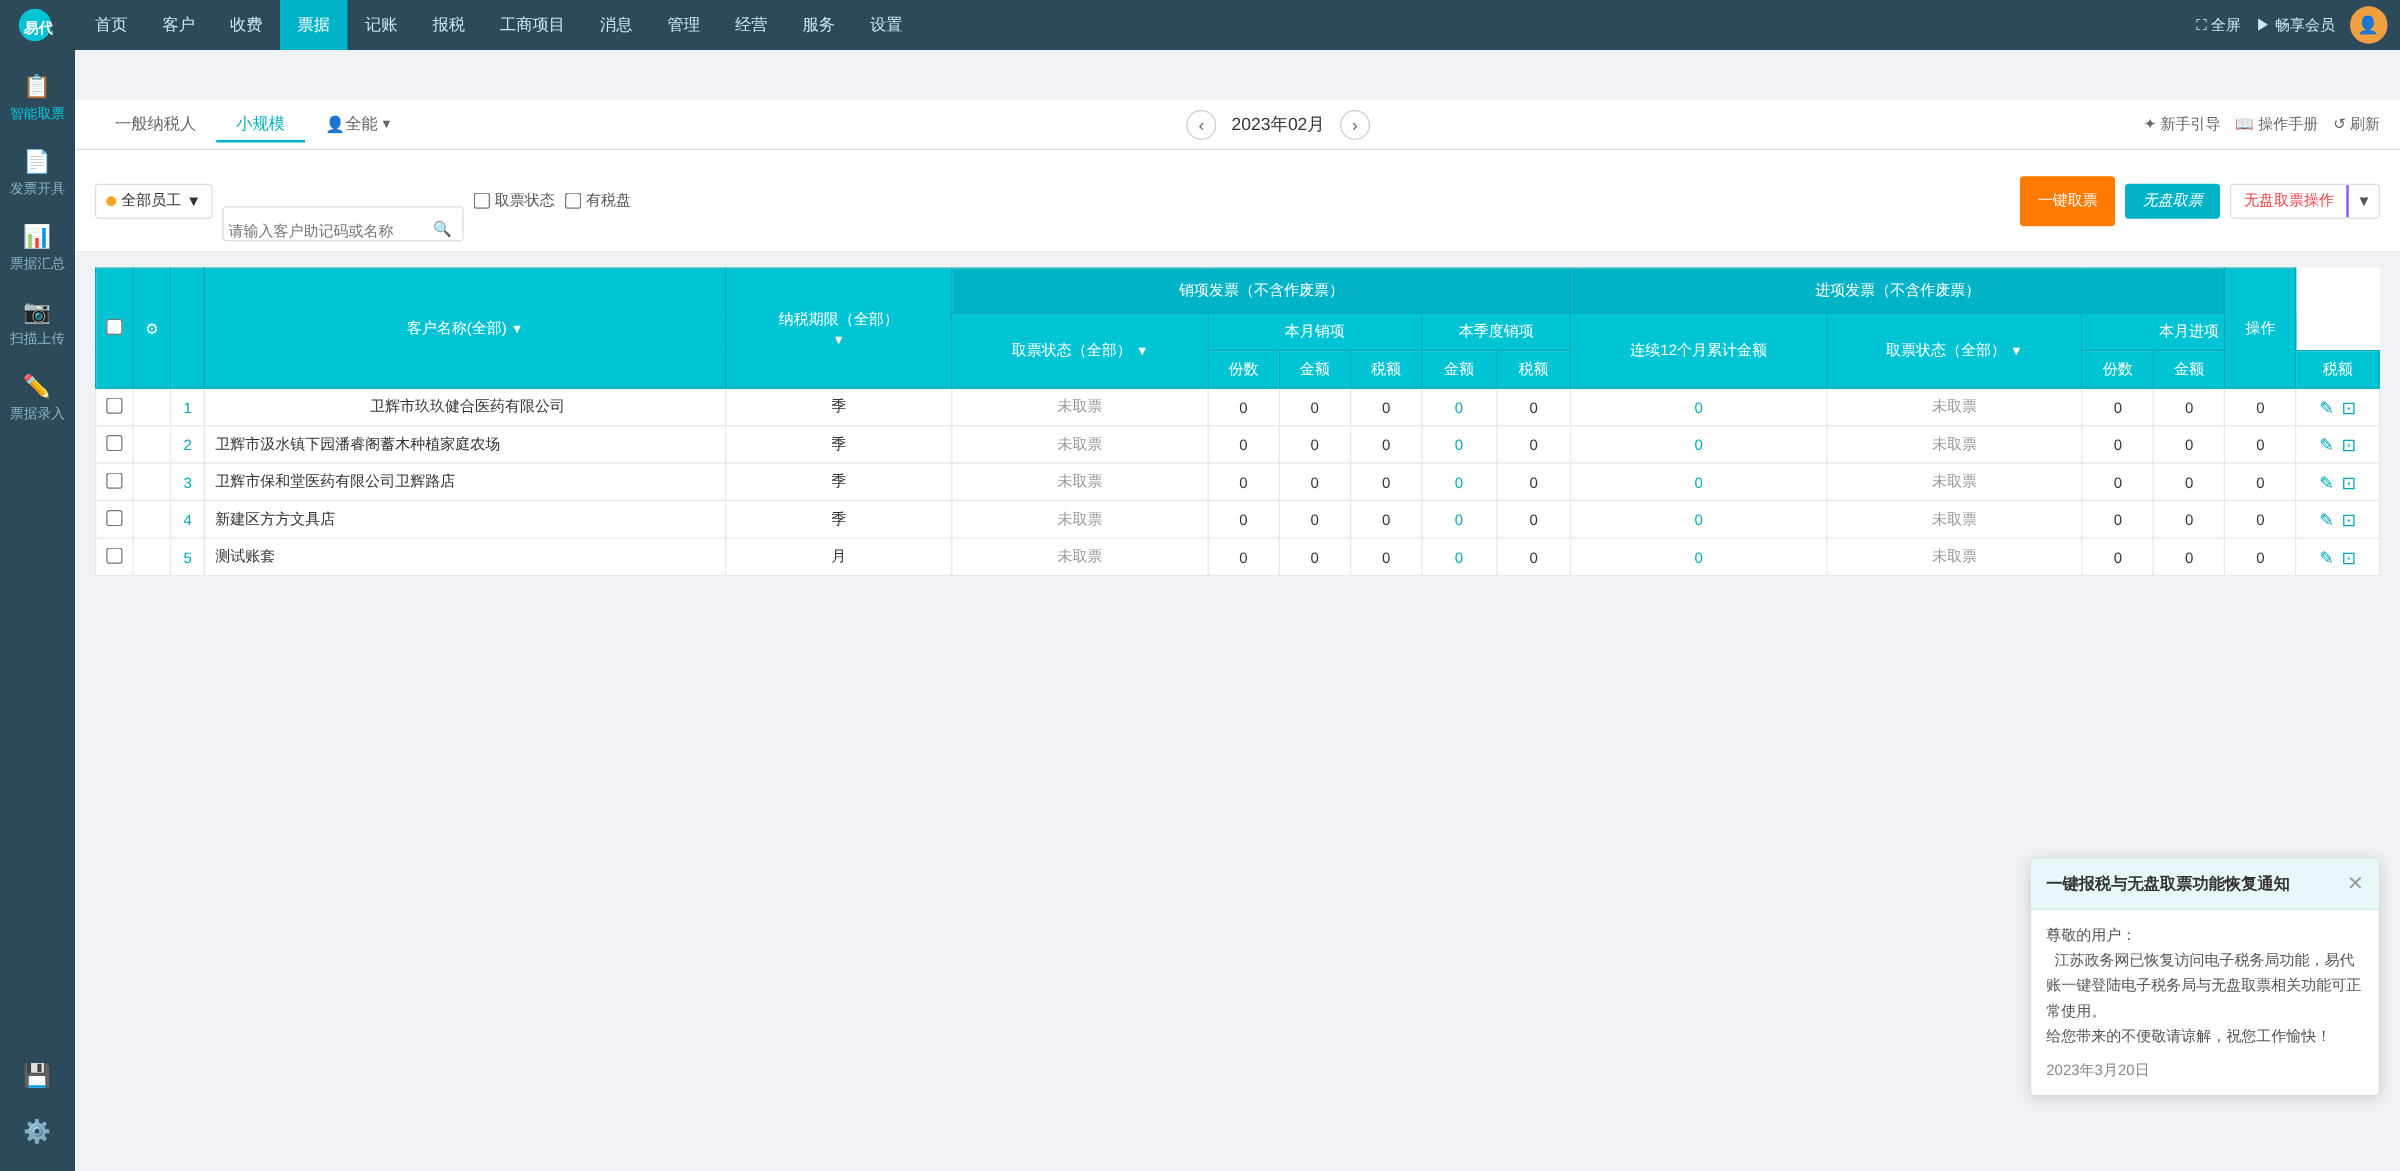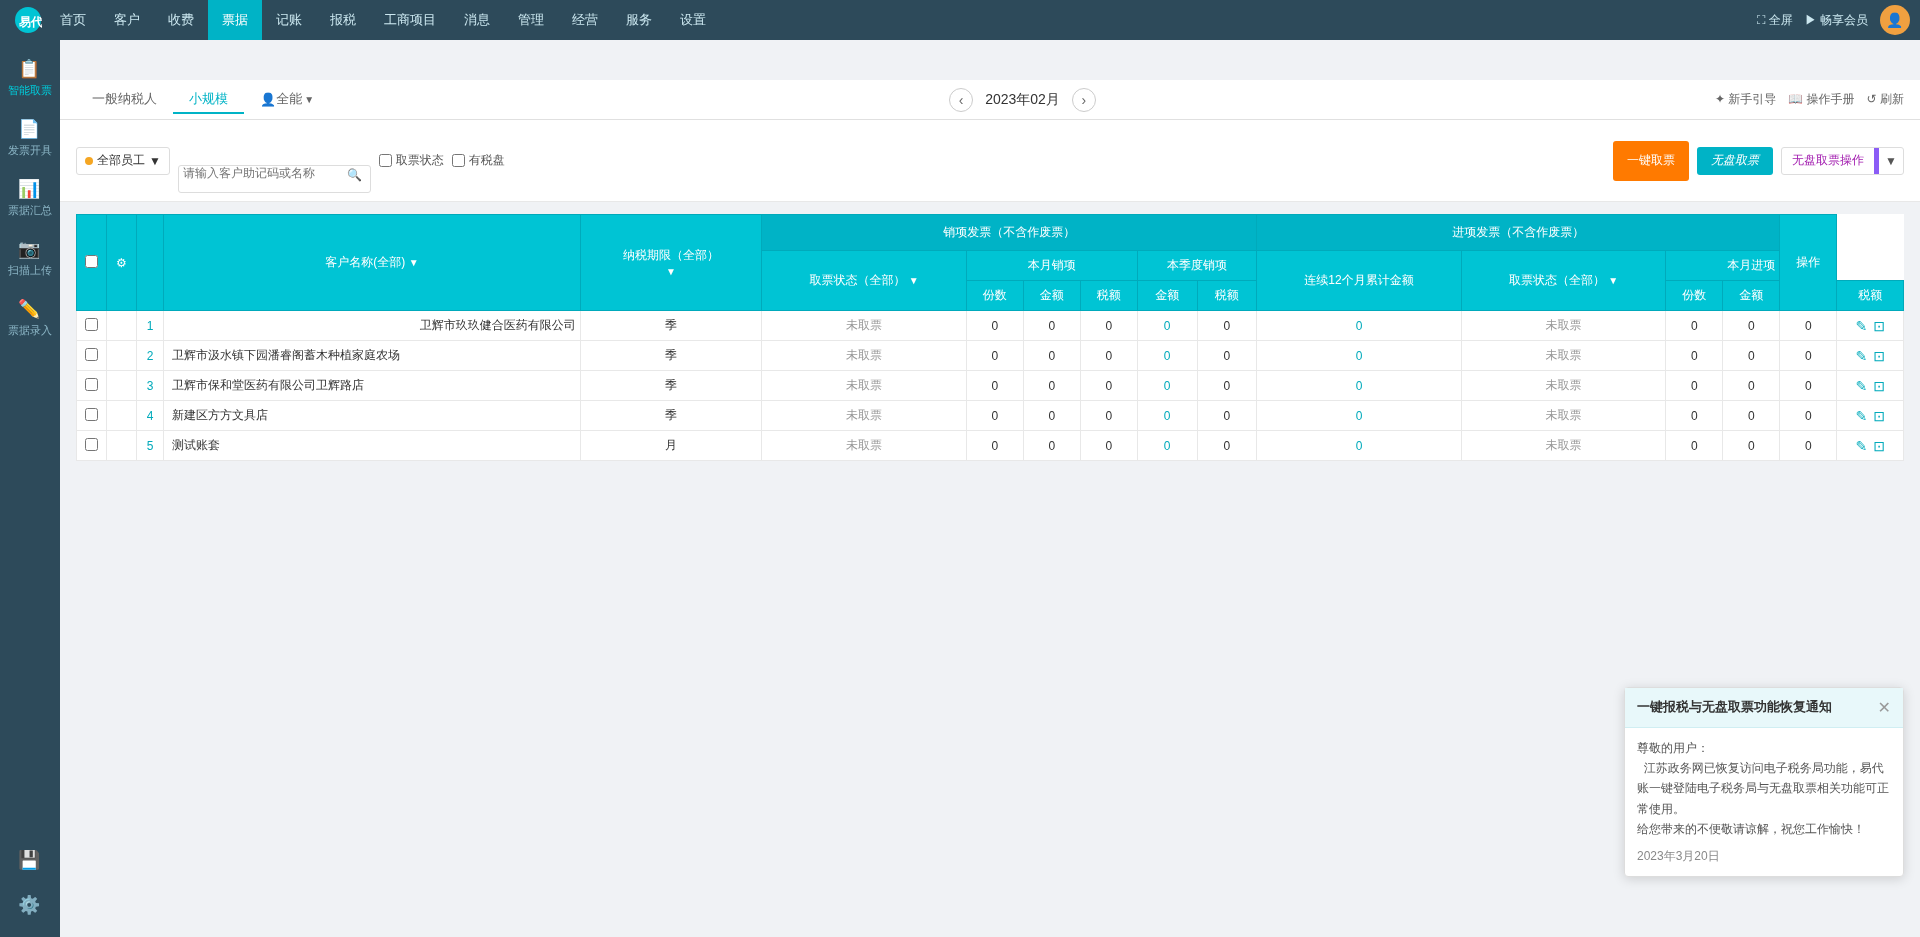--- a/index.html
+++ b/index.html
@@ -13,21 +13,21 @@
       align-items: center;
       padding: 0 10px;
       color: #fff;
     }
     .top-nav .logo {
       width: 36px;
       height: 36px;
       display: flex;
       align-items: center;
       justify-content: center;
-      margin-right: 0;
+      margin-right: 16px;
     }
     .top-nav .logo svg { width: 28px; height: 28px; }
     .top-nav .nav-items {
       display: flex;
       flex: 1;
     }
     .top-nav .nav-item {
       padding: 0 14px;
       height: 40px;
       display: flex;
@@ -179,21 +179,21 @@
       background: #fff;
       cursor: pointer;
       gap: 4px;
       font-size: 12px;
     }
     .toolbar-employee-select .dot {
       width: 8px; height: 8px; border-radius: 50%; background: #f5a623;
     }
     .search-box {
       display: flex;
-      align-items: flex-start;
+      align-items: flex-end;
       border: 1px solid #ddd;
       border-radius: 3px;
       height: 28px;
       padding: 0 4px;
       background: #fff;
       margin-top: 37px;
     }
     .search-box input {
       border: none;
       outline: none;
@@ -241,22 +241,22 @@
       align-items: center;
       border: 1px solid #ddd;
       border-radius: 3px;
       height: 28px;
       font-size: 12px;
       overflow: hidden;
     }
     .btn-outline-split .main-part {
       padding: 0 10px;
       cursor: pointer;
-      color: #a21caf;
-      border-right: 5px solid #8b5cf6;
+      color: #ef4444;
+      border-right: 2px solid #8b5cf6;
       height: 100%;
       display: flex;
       align-items: center;
     }
     .btn-outline-split .arrow-part {
       padding: 0 6px;
       cursor: pointer;
       color: #555;
       height: 100%;
       display: flex;
@@ -510,21 +510,21 @@
             <th>金额</th>
             <th>税额</th>
           </tr>
         </thead>
         <tbody id="table-body">
 
         <tr>
     <td><input type="checkbox" style=""></td>
     <td></td>
     <td class="serial-num">1</td>
-    <td style="text-align:right;padding-left:8px;">卫辉市玖玖健合医药有限公司</td>
+    <td style="text-align:center;padding-left:8px;">卫辉市玖玖健合医药有限公司</td>
     <td>季</td>
     <td class="status-badge">未取票</td>
     <td>0</td>
     <td>0</td>
     <td>0</td>
     <td><a class="link-text">0</a></td>
     <td>0</td>
     <td><a class="link-text">0</a></td>
     <td class="status-badge">未取票</td>
     <td>0</td>

